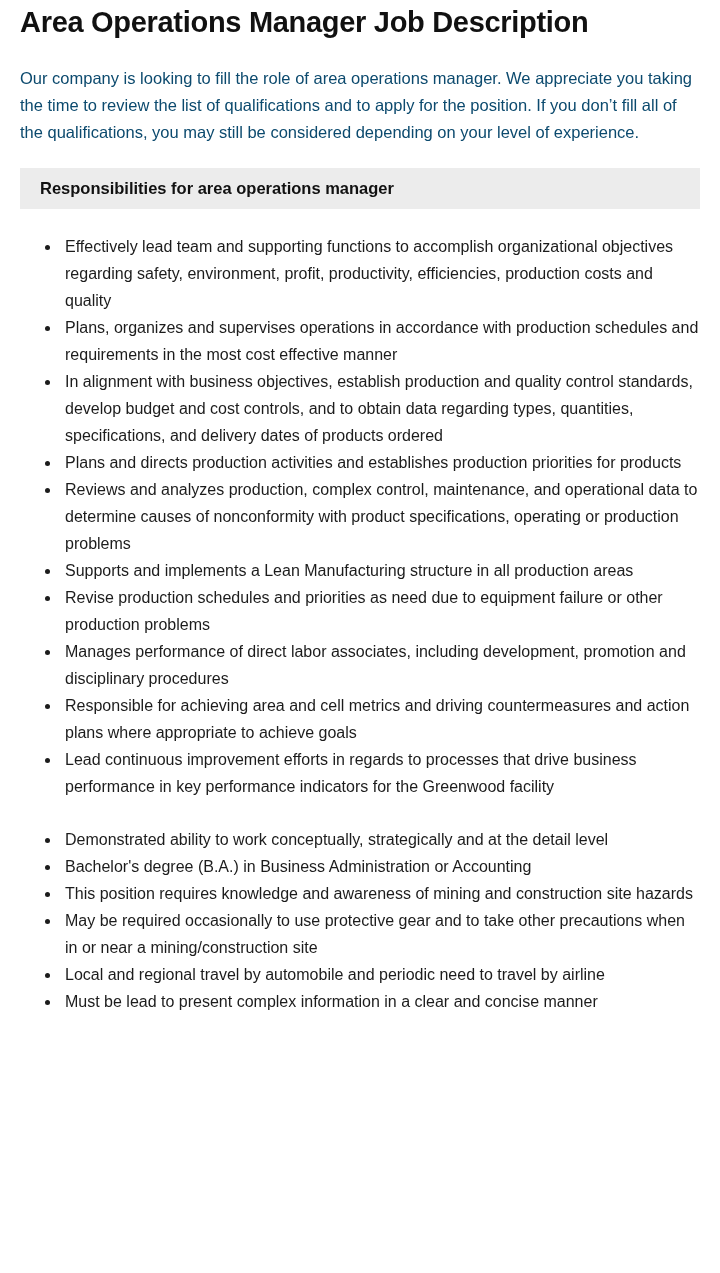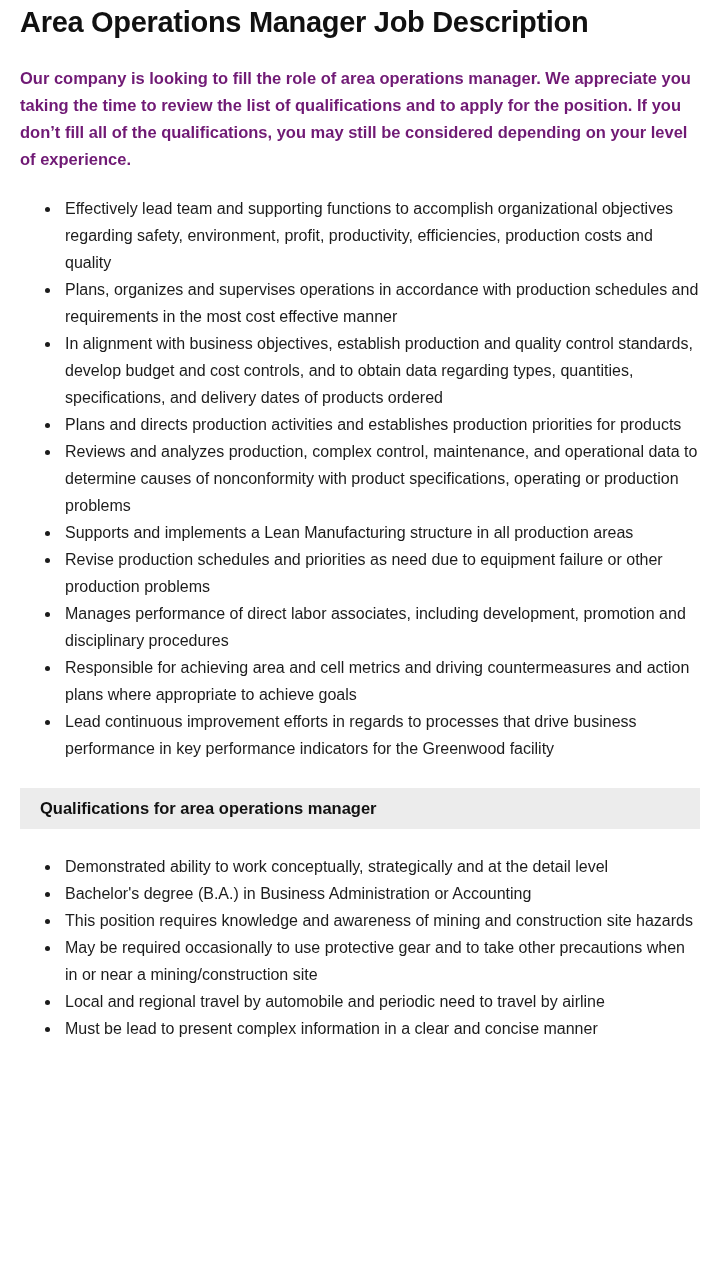--- a/index.html
+++ b/index.html
@@ -18,22 +18,21 @@
     text-align: left;
     letter-spacing: -0.3px;
     padding-top: 6px;
     margin-bottom: 26px;
     color: #111111;
   }
   .intro {
     font-size: 16.5px;
     line-height: 27px;
     margin-bottom: 22px;
-    color: #701a75;
-    font-weight: bold;
+    color: #0c4a6e;
   }
   .section-heading {
     background: #ececec;
     font-size: 16.5px;
     font-weight: 700;
     color: #111111;
     padding: 11px 20px;
     margin-bottom: 24px;
   }
   .bullet-list {
@@ -50,36 +49,36 @@
   .section { margin-bottom: 2px; }
 </style>
 </head>
 <body>
 
 <h1 class="doc-title">Area Operations Manager Job Description</h1>
 
 <p class="intro">Our company is looking to fill the role of area operations manager. We appreciate you taking the time to review the list of qualifications and to apply for the position. If you don’t fill all of the qualifications, you may still be considered depending on your level of experience.</p>
 
 <section class="section">
+  <div class="section-heading">Responsibilities for area operations manager</div>
   <ul class="bullet-list">
       <li>Effectively lead team and supporting functions to accomplish organizational objectives regarding safety, environment, profit, productivity, efficiencies, production costs and quality</li>
       <li>Plans, organizes and supervises operations in accordance with production schedules and requirements in the most cost effective manner</li>
       <li>In alignment with business objectives, establish production and quality control standards, develop budget and cost controls, and to obtain data regarding types, quantities, specifications, and delivery dates of products ordered</li>
       <li>Plans and directs production activities and establishes production priorities for products</li>
       <li>Reviews and analyzes production, complex control, maintenance, and operational data to determine causes of nonconformity with product specifications, operating or production problems</li>
       <li>Supports and implements a Lean Manufacturing structure in all production areas</li>
       <li>Revise production schedules and priorities as need due to equipment failure or other production problems</li>
       <li>Manages performance of direct labor associates, including development, promotion and disciplinary procedures</li>
       <li>Responsible for achieving area and cell metrics and driving countermeasures and action plans where appropriate to achieve goals</li>
       <li>Lead continuous improvement efforts in regards to processes that drive business performance in key performance indicators for the Greenwood facility</li>
     </ul>
 </section>
 
 <section class="section">
-  <div class="section-heading">Qualifications for area operations manager</div>
   <ul class="bullet-list">
       <li>Demonstrated ability to work conceptually, strategically and at the detail level</li>
       <li>Bachelor's degree (B.A.) in Business Administration or Accounting</li>
       <li>This position requires knowledge and awareness of mining and construction site hazards</li>
       <li>May be required occasionally to use protective gear and to take other precautions when in or near a mining/construction site</li>
       <li>Local and regional travel by automobile and periodic need to travel by airline</li>
       <li>Must be lead to present complex information in a clear and concise manner</li>
     </ul>
 </section>
 

